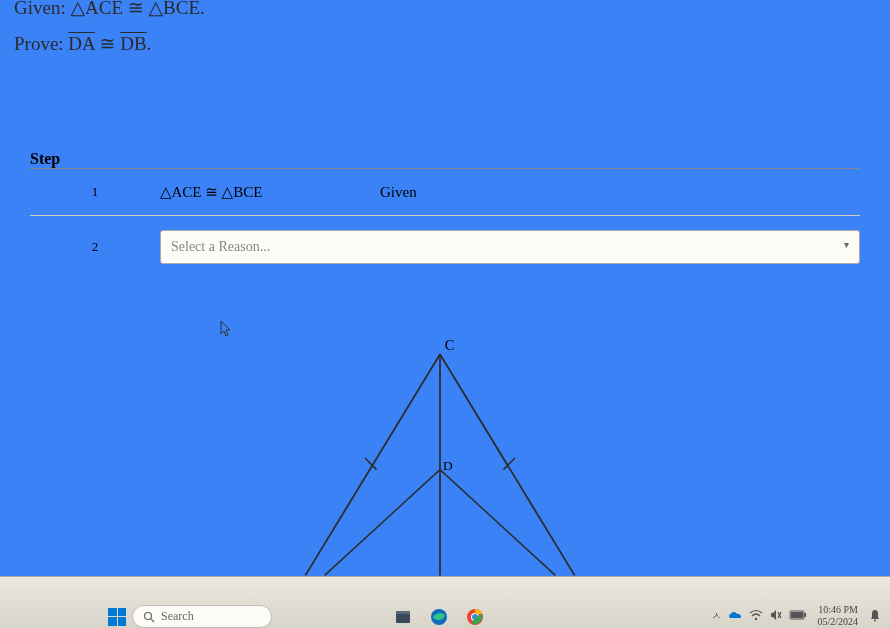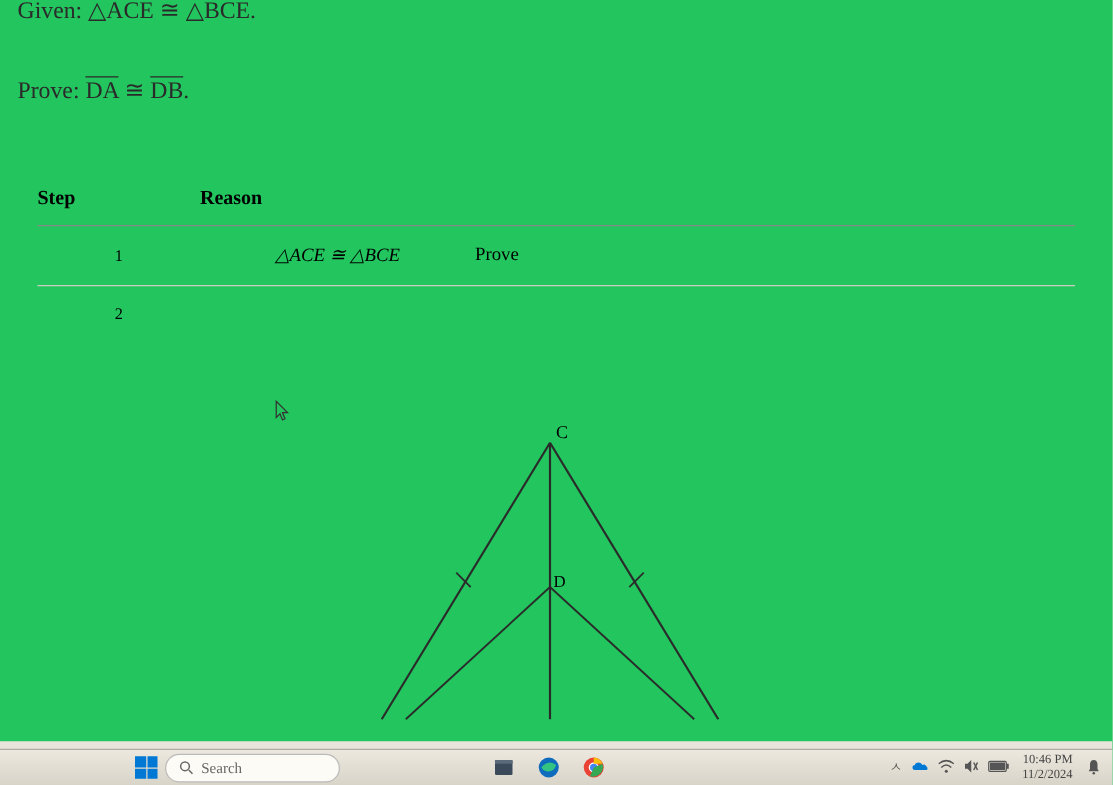--- a/index.html
+++ b/index.html
@@ -9,54 +9,52 @@
     }
     body {
       font-family: 'Times New Roman', serif;
       background: #e8e4dc;
       width: 890px;
       height: 628px;
       overflow: hidden;
       position: relative;
     }
     .content-area {
-      background: #22c55e;
+      background: #3b82f6;
       height: 593px;
       padding: 0 20px;
       position: relative;
     }
     .given-text {
       font-size: 19px;
       color: #2a2a2a;
       position: absolute;
       top: -4px;
       left: 14px;
       font-family: 'Times New Roman', serif;
     }
     .prove-text {
       font-size: 19px;
       color: #2a2a2a;
       position: absolute;
       top: 32px;
       left: 14px;
       font-family: 'Times New Roman', serif;
-      margin-top: 28px;
     }
     .overline {
       text-decoration: overline;
     }
     .proof-table {
       position: absolute;
       top: 150px;
       left: 30px;
       right: 30px;
     }
     .table-header {
       display: flex;
-      padding-bottom: 12px;
       border-bottom: 1px solid #888;
     }
     .col-step {
       width: 130px;
       font-weight: bold;
       font-size: 16px;
     }
     .col-statement {
       width: 220px;
       font-weight: bold;
@@ -75,23 +73,21 @@
     }
     .step-num {
       width: 130px;
       text-align: center;
       font-size: 13px;
       padding-left: 0;
     }
     .statement-cell {
       width: 220px;
       font-size: 15px;
-      font-style: italic;
       font-family: 'Times New Roman', serif;
-      text-align: center;
     }
     .reason-cell {
       flex: 1;
       font-size: 15px;
     }
     .reason-select {
       width: 100%;
       padding: 8px 10px;
       font-size: 14px;
       color: #888;
@@ -121,25 +117,25 @@
       top: 335px;
       left: 260px;
       width: 360px;
       height: 250px;
     }
     .taskbar {
       position: absolute;
       bottom: 0;
       left: 0;
       right: 0;
-      height: 29px;
+      height: 52px;
       background: linear-gradient(to bottom, #ece8df, #d8d4c8);
       border-top: 1px solid #b0aca0;
       display: flex;
-      align-items: center;
+      align-items: flex-end;
       padding: 0 8px;
     }
     .taskbar-left {
       display: flex;
       align-items: center;
       gap: 6px;
       margin-left: 100px;
     }
     .win-icon {
       width: 18px;
@@ -211,31 +207,35 @@
   </div>
 
   <div class="prove-text">
     <span>Prove:</span>
     <span class="overline">DA</span><span> ≅ </span><span class="overline">DB</span><span>.</span>
   </div>
 
   <div class="proof-table">
     <div class="table-header">
       <div class="col-step">Step</div>
-      <div class="col-reason">Reason</div>
     </div>
 
     <div class="table-row">
       <div class="step-num">1</div>
       <div class="statement-cell">△ACE ≅ △BCE</div>
-      <div class="reason-cell">Prove</div>
+      <div class="reason-cell">Given</div>
     </div>
 
     <div class="table-row" style="border-bottom:none;">
       <div class="step-num">2</div>
+      <div class="reason-cell">
+        <div class="reason-select">
+          <span>Select a Reason...</span>
+        </div>
+      </div>
     </div>
   </div>
 
   <div class="cursor-arrow">
     <svg width="14" height="18" viewBox="0 0 14 18">
       <path d="M1 1 L1 14 L4 11 L6 16 L8 15 L6 10 L10 10 Z" fill="none" stroke="#333" stroke-width="1"></path>
     </svg>
   </div>
 
   <svg class="diagram" viewBox="0 0 360 260">
@@ -317,21 +317,21 @@
       <span>
         <svg width="18" height="10" viewBox="0 0 18 10">
             <rect x="1" y="1" width="14" height="8" rx="1" fill="none" stroke="#555" stroke-width="1"></rect>
             <rect x="15" y="3" width="2" height="4" fill="#555"></rect>
             <rect x="2" y="2" width="12" height="6" fill="#555"></rect>
           </svg>
       </span>
     </div>
     <div class="time-block">
       <div>10:46 PM</div>
-      <div>11/2/2024</div>
+      <div>05/2/2024</div>
     </div>
     <span>
       <svg width="14" height="14" viewBox="0 0 14 14">
           <path d="M7 2 Q4 2 4 6 L4 9 L3 11 L11 11 L10 9 L10 6 Q10 2 7 2 Z" fill="#555"></path>
           <circle cx="7" cy="12.5" r="1" fill="#555"></circle>
         </svg>
     </span>
   </div>
 </div>
 

